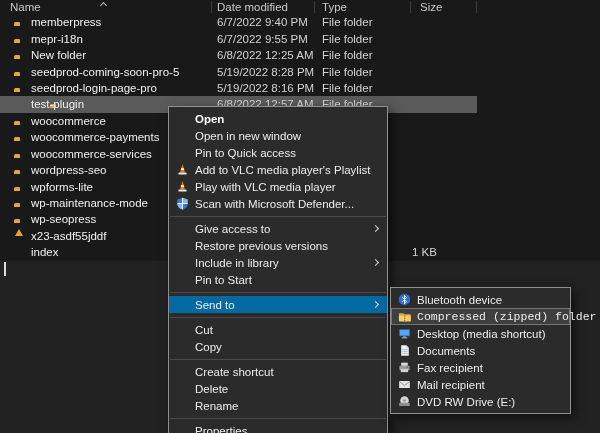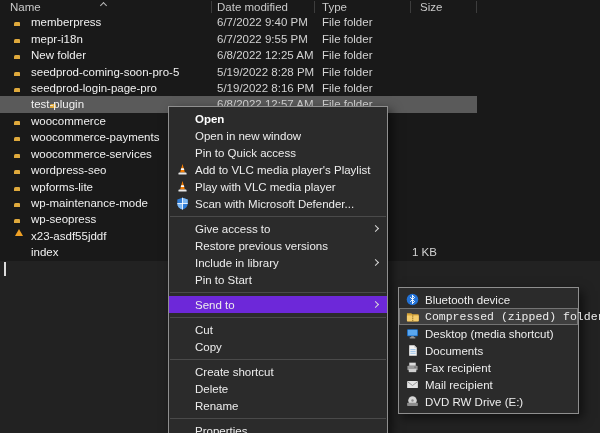--- a/index.html
+++ b/index.html
@@ -42,24 +42,24 @@
   .fdoc.warn::after { content:""; position:absolute; left:0px; bottom:0px;
     border-left:4.5px solid transparent; border-right:4.5px solid transparent; border-bottom:7px solid #f0a125; }
   .fdoc.blue { background:linear-gradient(135deg,#cfeaf3,#8fc4da); }
   .cursor-bar { position:absolute; left:4px; top:262px; width:1.5px; height:14px; background:#dcdcdc; z-index:1; }
   
   .menu {
     position:absolute; background:#2b2b2b; border:1px solid #8f8f8f;
     box-shadow:4px 4px 10px rgba(0,0,0,.55); padding:3px 0; z-index:10;
   }
   .menu-main { left:168px; top:106px; width:220px; }
-  .menu-sub  { left:398px; top:287px; width:181px; z-index:11; }
+  .menu-sub  { left:390px; top:287px; width:181px; z-index:11; }
   .mi { position:relative; height:17px; display:flex; align-items:center; padding-left:26px; color:#ededed; white-space:nowrap; }
   .mi.bold { font-weight:bold; color:#fff; }
-  .mi.hl { background:#6d28d9; }
+  .mi.hl { background:#0369a1; }
   .mi.hlb { background:#3f3f3f; outline:1px solid #747474; outline-offset:-1px;font-family:Liberation Mono, monospace; }
   .mi .mico { position:absolute; left:6px; top:50%; transform:translateY(-50%); width:14px; height:14px; display:flex; align-items:center; justify-content:center; }
   .mi .chev { position:absolute; right:9px; top:50%; width:5px; height:5px; margin-top:-3px;
     border-top:1.2px solid #d8d8d8; border-right:1.2px solid #d8d8d8; transform:rotate(45deg); }
   .msep { height:1px; background:#4a4a4a; margin:3.5px 1px; }
   svg { display:block; }
 </style>
 </head>
 <body>
 

